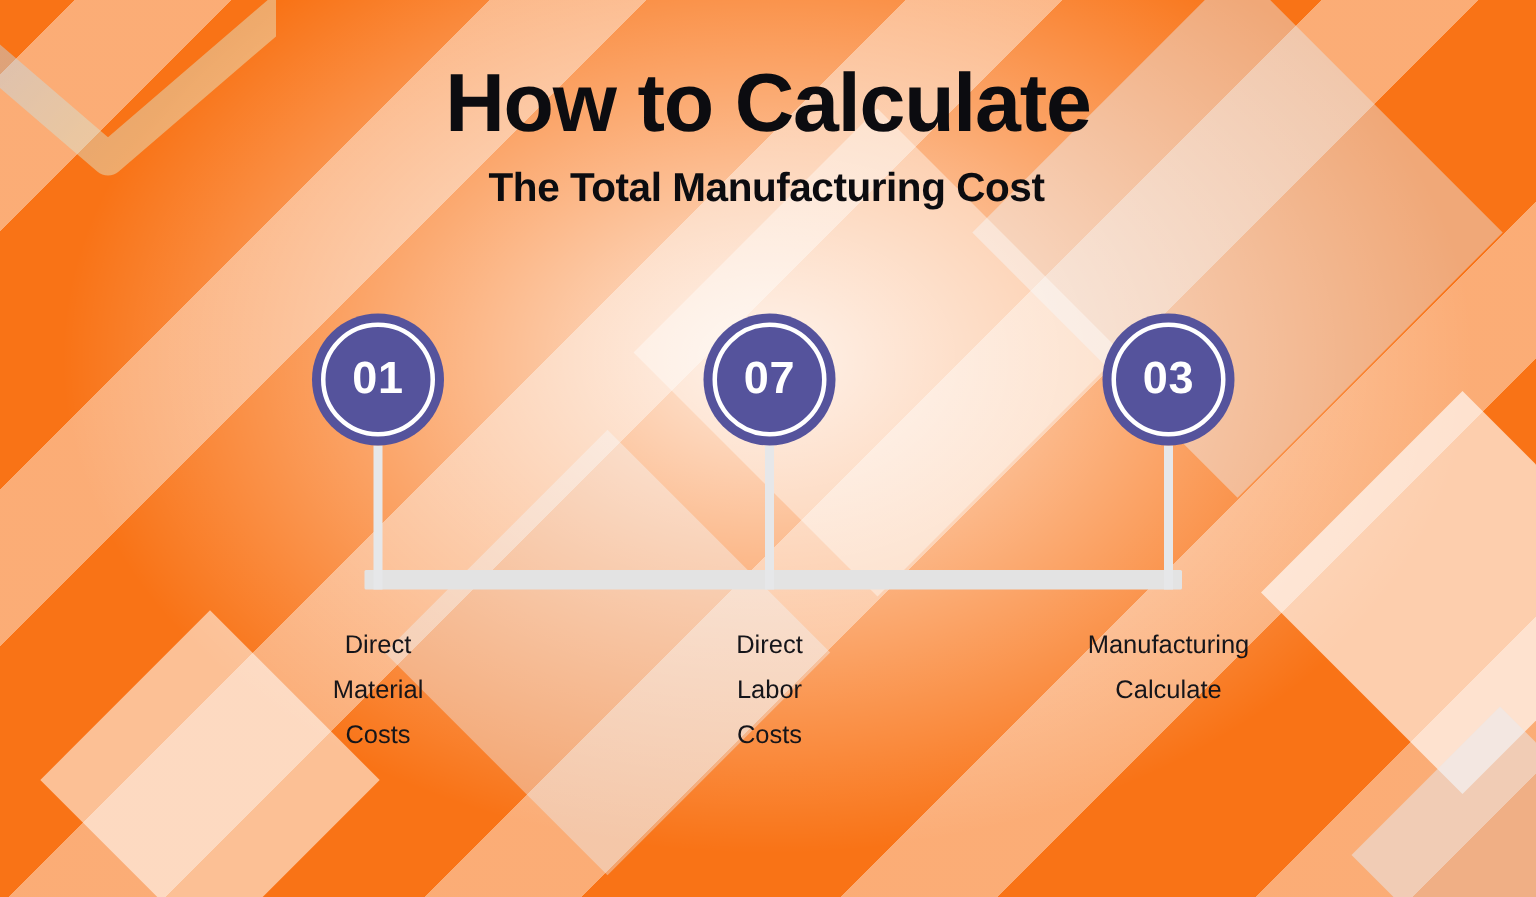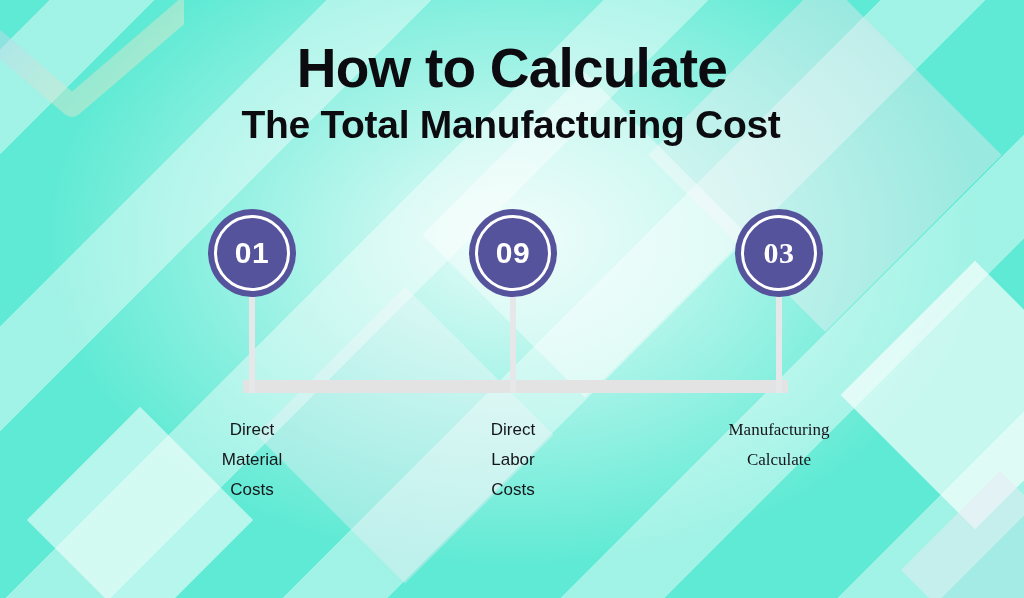--- a/index.html
+++ b/index.html
@@ -12,21 +12,21 @@
     height: 598px;
     overflow: hidden;
     font-family: "Liberation Sans", sans-serif;
     background: #f4f6f9;
   }
 
   #infographic {
     position: relative;
     width: 1024px;
     height: 598px;
-    background: #5eead4;
+    background: #f97316;
     overflow: hidden;
   }
 
   
   .bg-layer {
     position: absolute;
     inset: 0;
     pointer-events: none;
   }
 
@@ -84,21 +84,21 @@
   }
   .heading-main {
     font-size: 55px;
     line-height: 64px;
     font-weight: 700;
     color: #0c0c10;
     letter-spacing: -0.8px;
     margin: 0;
   }
   .heading-sub {
-    font-size: 39px;
+    font-size: 27px;
     line-height: 42px;
     font-weight: 700;
     color: #0c0c10;
     letter-spacing: -0.3px;
     margin: 4px 16px 0 0;
     padding-left: 14px;
   }
 
   
   .timeline {
@@ -177,21 +177,21 @@
     font-size: 17px;
     line-height: 30px;
     font-weight: 400;
     color: #15151a;
     white-space: pre-line;
   }
 
   
   .step-1 { left: 208px; }
   .step-2 { left: 469px; }
-  .step-3 { left: 735px; font-family: Liberation Serif, serif; }
+  .step-3 { left: 735px; }
 </style>
 </head>
 <body>
 
 <div id="infographic">
 
   <div class="bg-layer bg-diagonals"></div>
 
   <div class="bg-layer">
     <div class="bg-diamond d1"></div>
@@ -232,21 +232,21 @@
         <span class="node-number">01</span>
       </div>
       <div class="step-label">Direct
 Material
 Costs</div>
     </div>
 
     <div class="step step-2">
       <div class="stem"></div>
       <div class="node">
-        <span class="node-number">09</span>
+        <span class="node-number">07</span>
       </div>
       <div class="step-label">Direct
 Labor
 Costs</div>
     </div>
 
     <div class="step step-3">
       <div class="stem"></div>
       <div class="node">
         <span class="node-number">03</span>

